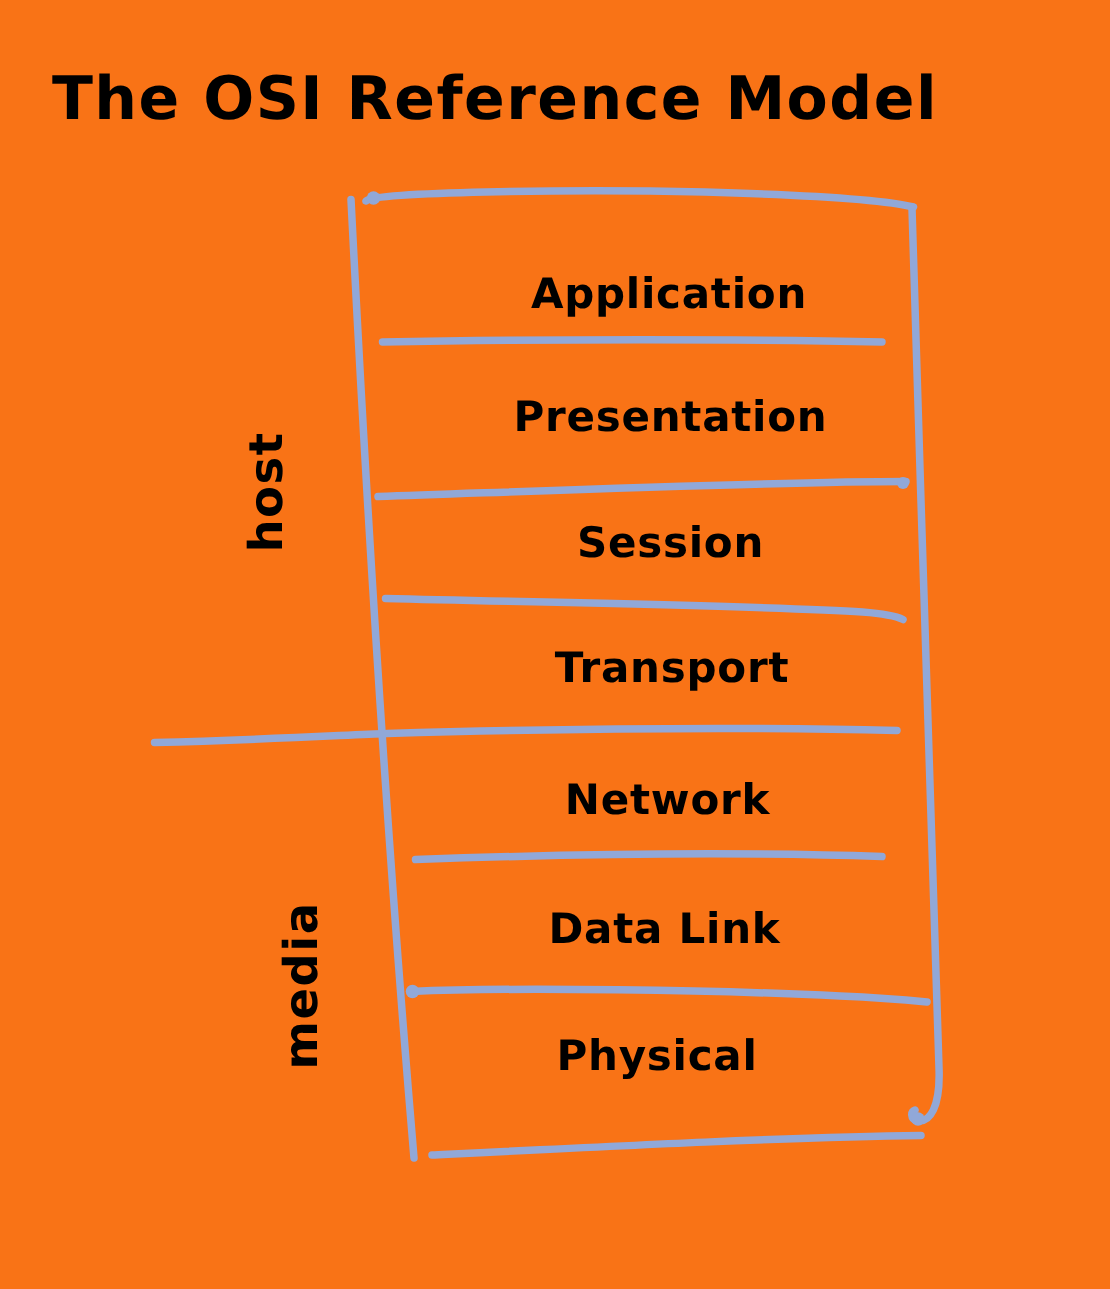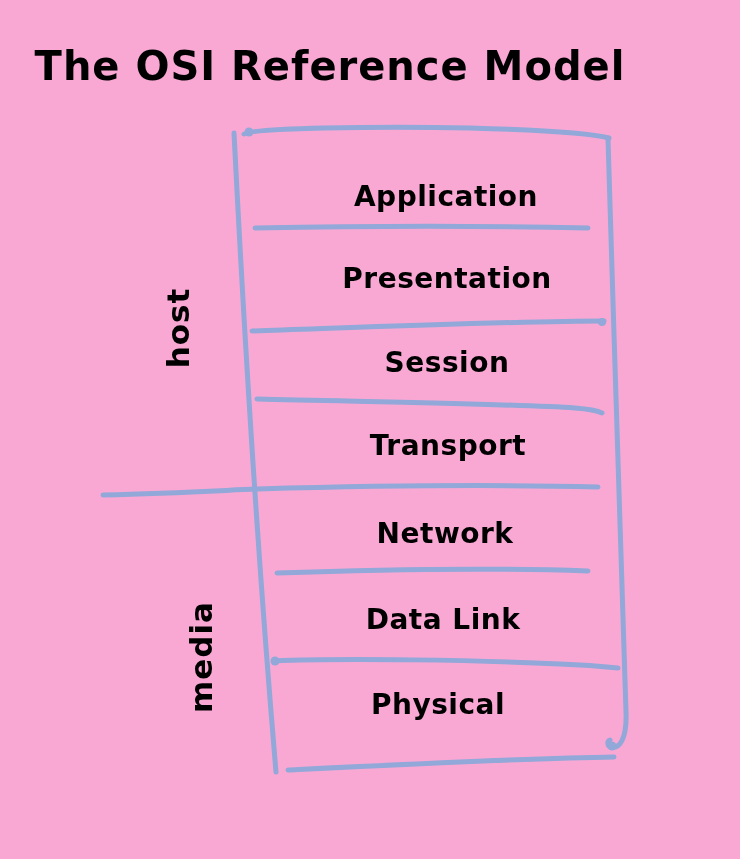--- a/index.html
+++ b/index.html
@@ -4,21 +4,21 @@
 <style>
   html, body {
     margin: 0;
     padding: 0;
     background: #ffffff;
   }
   .canvas {
     position: relative;
     width: 740px;
     height: 859px;
-    background: #f9a8d4;
+    background: #f97316;
     overflow: hidden;
     font-family: "DejaVu Sans", sans-serif;
   }
   svg { display: block; }
   .hand-title {
     font-family: "DejaVu Sans", sans-serif;
     font-weight: 700;
     font-size: 40px;
     letter-spacing: 1px;
   }

